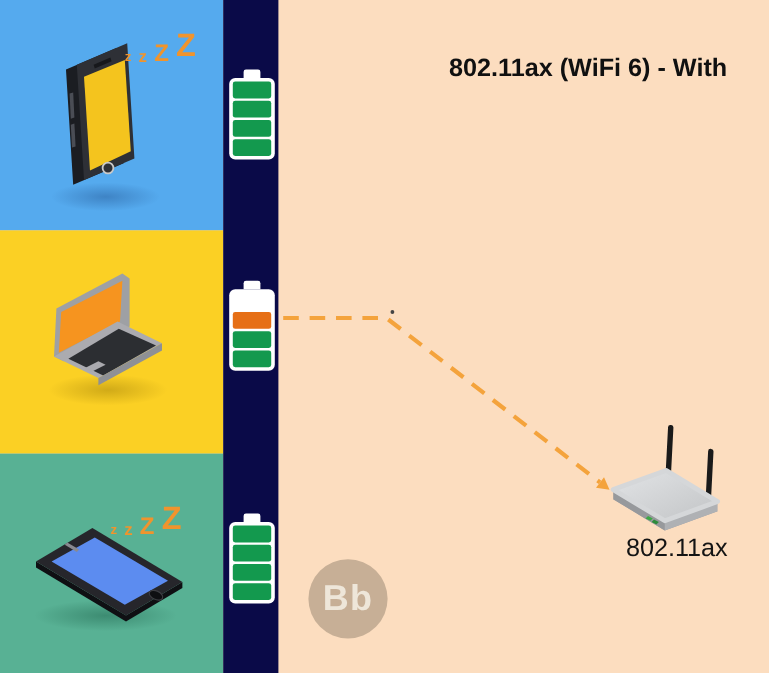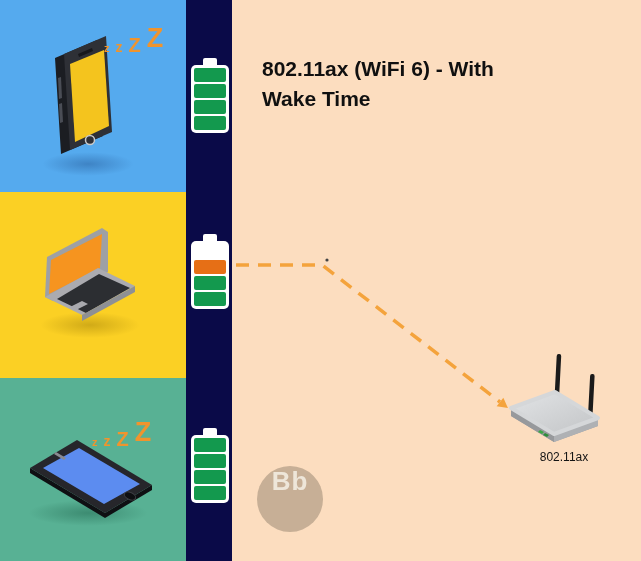--- a/index.html
+++ b/index.html
@@ -27,28 +27,28 @@
     color:var(--sleep-orange);font-weight:bold;line-height:1;}
   .zzz .z1{font-size:11px;}
   .zzz .z2{font-size:14px;}
   .zzz .z3{font-size:20px;transform:translateY(1px);}
   .zzz .z4{font-size:27px;transform:translateY(-2px);}
   
   .shadow{position:absolute;border-radius:50%;}
   
   #title{left:262px;top:42px;width:344px;color:#101010;font-weight:bold;
     font-size:21px;line-height:30px;}
-  #title .l1{display:flex;justify-content:flex-start;margin-top:12px;}
+  #title .l1{display:flex;justify-content:flex-end;}
   
   #router-label{left:503px;top:447px;width:122px;text-align:center;
-    color:#141414;font-size:12px;line-height:20px;}
+    color:#141414;font-size:21px;line-height:20px;}
   
   #logo{left:257px;top:466px;width:66px;height:66px;border-radius:50%;
-    background:var(--logo-circle);display:flex;align-items:flex-start;justify-content:center;
-    color:var(--logo-text);font-size:26px;font-weight:bold;letter-spacing:1px;}
+    background:var(--logo-circle);display:flex;align-items:center;justify-content:center;
+    color:var(--logo-text);font-size:30px;font-weight:bold;letter-spacing:1px;}
   svg{display:block;}
 </style>
 </head>
 <body>
 
 <div id="canvas">
 
   <div class="abs" id="sec-blue"></div>
   <div class="abs" id="sec-yellow"></div>
   <div class="abs" id="sec-green"></div>
@@ -125,21 +125,20 @@
         <div class="seg seg-green"></div>
         <div class="seg seg-green"></div>
         <div class="seg seg-green"></div>
       </div>
   </div>
 
   <div class="abs" id="title">
     <div class="l1">
       <span>802.11ax (WiFi 6) - With</span>
     </div>
-    <div class="l2">Wake Time</div>
   </div>
 
   <svg class="abs" style="left:0;top:0;" width="641" height="561" viewBox="0 0 641 561">
     <path d="M236 265 H322 L500 402" fill="none" stroke="var(--dash-orange)" stroke-width="3.5" stroke-dasharray="13 9"></path>
     <polygon points="0,-5.5 10,0 0,5.5" fill="var(--dash-orange)" transform="translate(500,402) rotate(37.5)"></polygon>
     <circle cx="327" cy="260" r="1.6" fill="#444"></circle>
   </svg>
 
   <svg class="abs" style="left:498px;top:348px;" width="135" height="110" viewBox="0 0 135 110">
     <defs>

